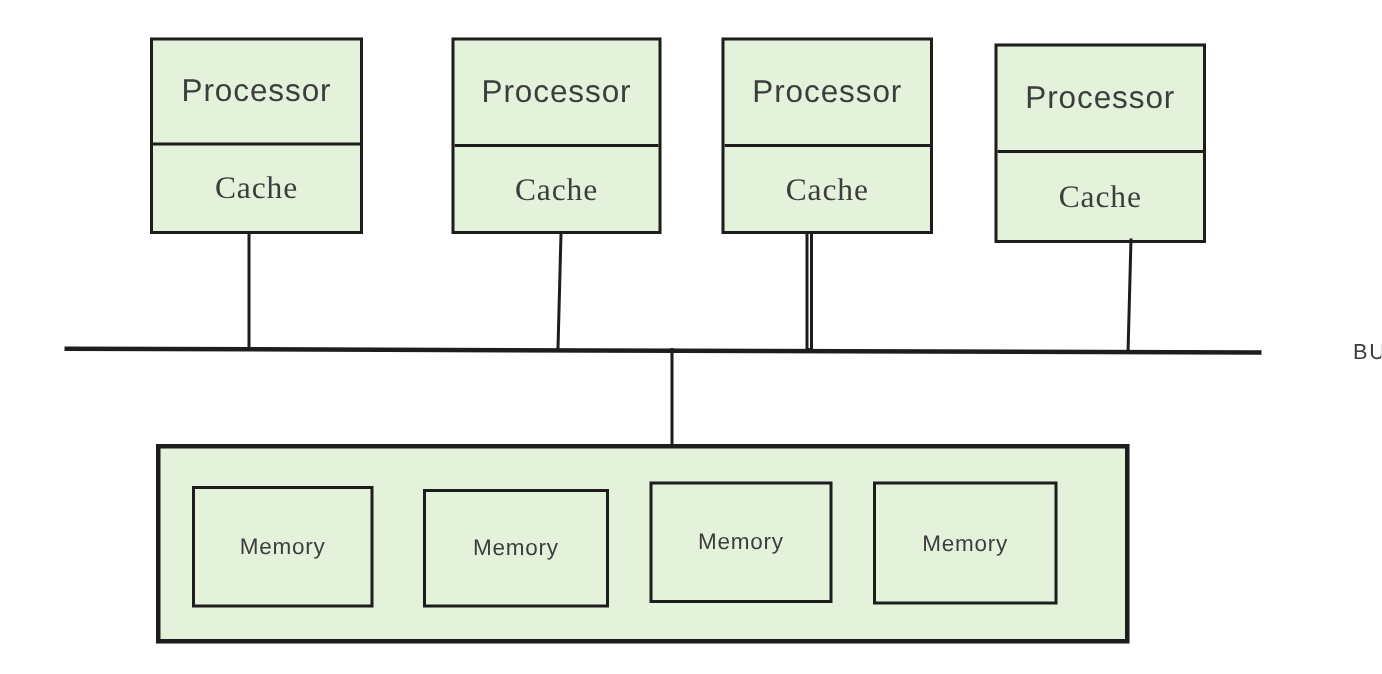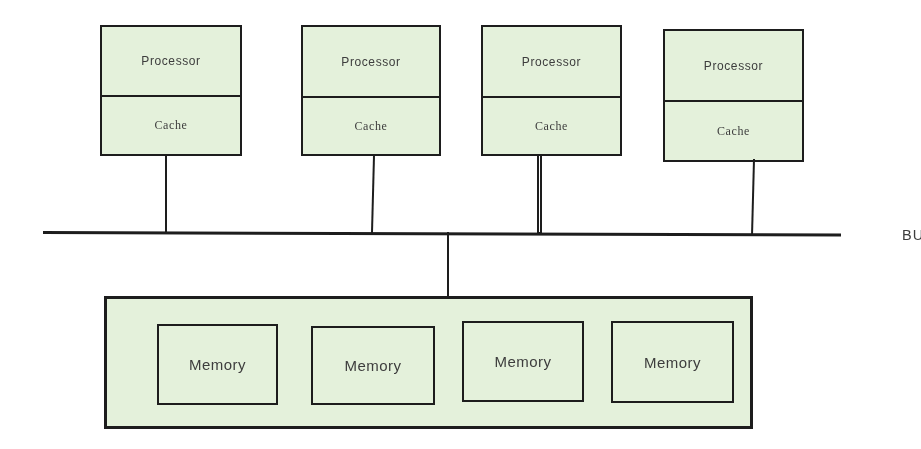--- a/index.html
+++ b/index.html
@@ -13,21 +13,21 @@
   }
   .unit{
     position:absolute;
     background:var(--box-fill,#e4f1db);
     border:2px solid var(--box-border,#1d1d1d);
     box-sizing:border-box;
     display:flex;flex-direction:column;
   }
   .unit .cell{
     display:flex;align-items:center;justify-content:center;
-    font-size:12px;letter-spacing:0.6px;
+    font-size:21px;letter-spacing:0.6px;
   }
   .unit .cell.bottom{
     flex:1;
     border-top:2px solid var(--box-border,#1d1d1d);
     font-family:Liberation Serif, serif;
   }
   .vline{
     position:absolute;width:2px;
     background:var(--line,#1d1d1d);
   }
@@ -54,21 +54,21 @@
     background:var(--box-fill,#e4f1db);
     border:3px solid var(--box-border,#1d1d1d);
     box-sizing:border-box;
   }
   .mem-box{
     position:absolute;
     background:var(--box-fill,#e4f1db);
     border:2px solid var(--box-border,#1d1d1d);
     box-sizing:border-box;
     display:flex;align-items:center;justify-content:center;
-    font-size:15px;letter-spacing:0.5px;margin-left:29px;
+    font-size:15px;letter-spacing:0.5px;
   }
 </style>
 </head>
 <body>
 
 <div class="canvas">
 
   <div class="unit" style="left:100px;top:25px;width:142px;height:131px;">
     <div class="cell top" style="height:68px;">
       <span>Processor</span>

